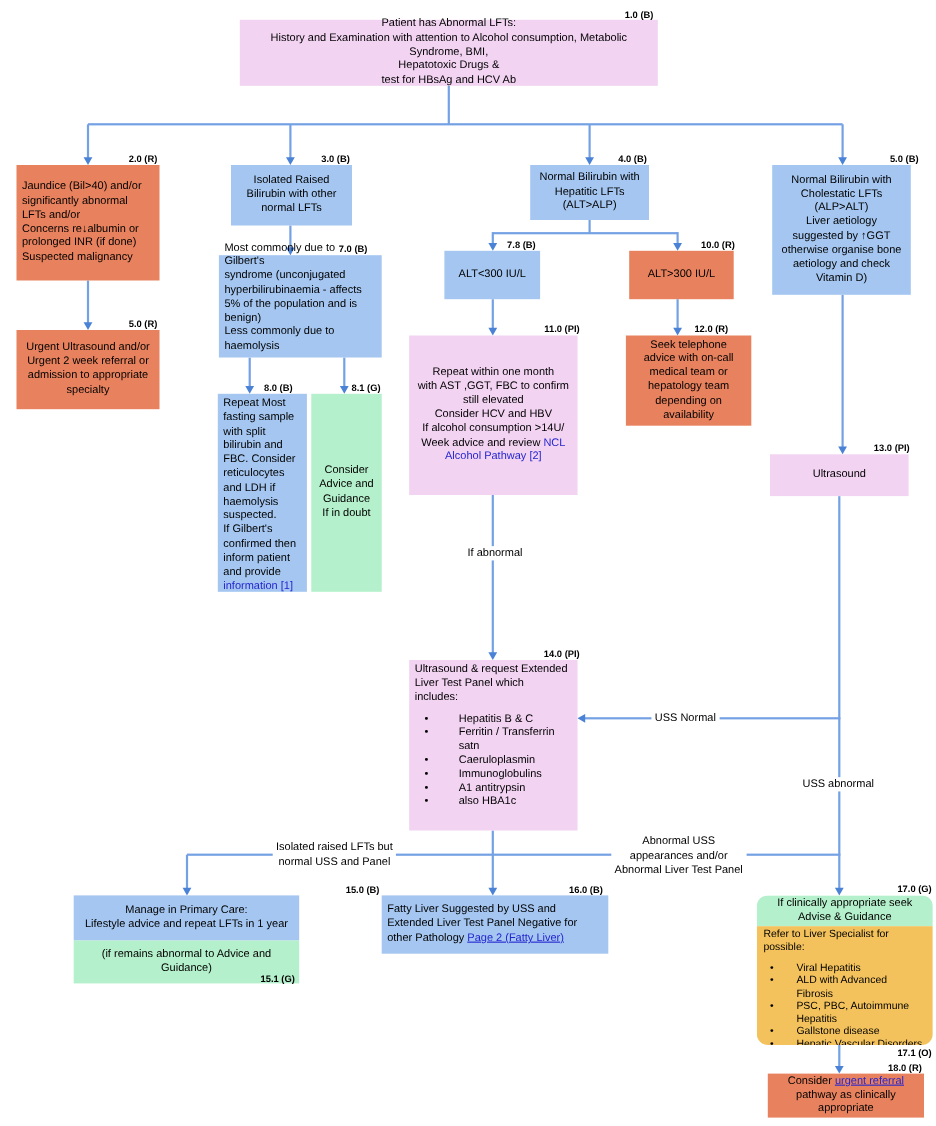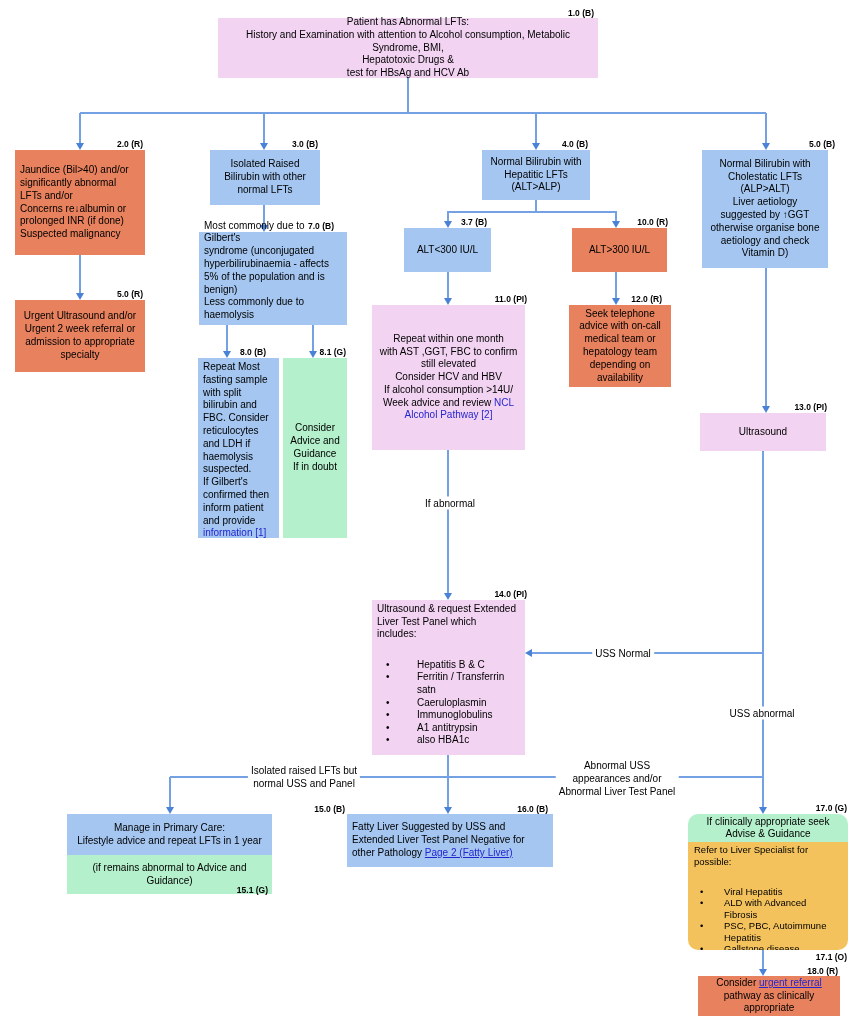--- a/index.html
+++ b/index.html
@@ -18,21 +18,21 @@
   .link{color:var(--link,#2525cf);cursor:pointer;}
   .u{text-decoration:underline;}
   .tag{position:absolute;font-size:8.5px;font-weight:bold;white-space:nowrap;}
   .ln{position:absolute;background:var(--line,#74a1e4);}
   .ah{position:absolute;width:0;height:0;border-left:4.5px solid transparent;border-right:4.5px solid transparent;
       border-top:7px solid var(--arrow,#4a82d6);}
   .ah-l{position:absolute;width:0;height:0;border-top:4.5px solid transparent;border-bottom:4.5px solid transparent;
       border-right:7px solid var(--arrow,#4a82d6);}
   .elabel{position:absolute;transform:translate(-50%,-50%);background:#fff;white-space:pre-line;
       text-align:center;font-size:10px;line-height:1.3;padding:0 3px;}
-  ul.blt{list-style:none;margin:18px 0 0 0;padding:0;}
+  ul.blt{list-style:none;margin:7px 0 0 0;padding:0;}
   ul.blt li{position:relative;padding-left:40px;}
   ul.blt li::before{content:"•";position:absolute;left:9px;top:0;}
   ul.blt.tight li{padding-left:30px;}
   ul.blt.tight li::before{left:6px;}
   .n17{position:absolute;box-sizing:border-box;border-radius:10px;overflow:hidden;font-size:9.5px;line-height:1.22;}
   .n17 .hd{background:var(--green,#b4f0cb);text-align:center;padding:2px 4px;font-size:10px;white-space:pre-line;}
   .n17 .bd{background:var(--orange,#f3c25c);padding:2px 6px 4px;text-align:left;min-height:112px;}
 </style>
 </head>
 <body>
@@ -179,38 +179,38 @@
     <span class="txt">Consider
 Advice and
 Guidance
 If in doubt</span>
   </div>
   <div class="tag" style="right:505px;top:347px">8.1 (G)</div>
 
   <div class="node c-blue" style="left:404px;top:228px;width:87px;height:44px">
     <span class="txt">ALT&lt;300 IU/L</span>
   </div>
-  <div class="tag" style="right:364px;top:217px">3.7 (B)</div>
+  <div class="tag" style="right:364px;top:217px">7.8 (B)</div>
 
   <div class="node c-red" style="left:572px;top:228px;width:95px;height:44px">
     <span class="txt">ALT&gt;300 IU/L</span>
   </div>
   <div class="tag" style="right:183px;top:217px">10.0 (R)</div>
 
   <div class="node c-pink" style="left:372px;top:305px;width:153px;height:145px">
     <div class="txt"><span>Repeat  within one month
 with AST ,GGT, FBC to confirm
 still elevated
 Consider HCV and HBV
 If  alcohol consumption &gt;14U/
 Week advice and review </span><span class="link">NCL Alcohol Pathway [2]</span></div>
   </div>
   <div class="tag" style="right:324px;top:294px">11.0 (PI)</div>
 
-  <div class="node c-red" style="left:569px;top:305px;width:102px;height:82px">
+  <div class="node c-red" style="left:569px;top:305px;width:114px;height:82px">
     <span class="txt">Seek telephone
 advice with on-call
 medical team or
 hepatology team
 depending on
 availability</span>
   </div>
   <div class="tag" style="right:189px;top:294px">12.0 (R)</div>
 
   <div class="node c-pink" style="left:700px;top:413px;width:126px;height:38px">

